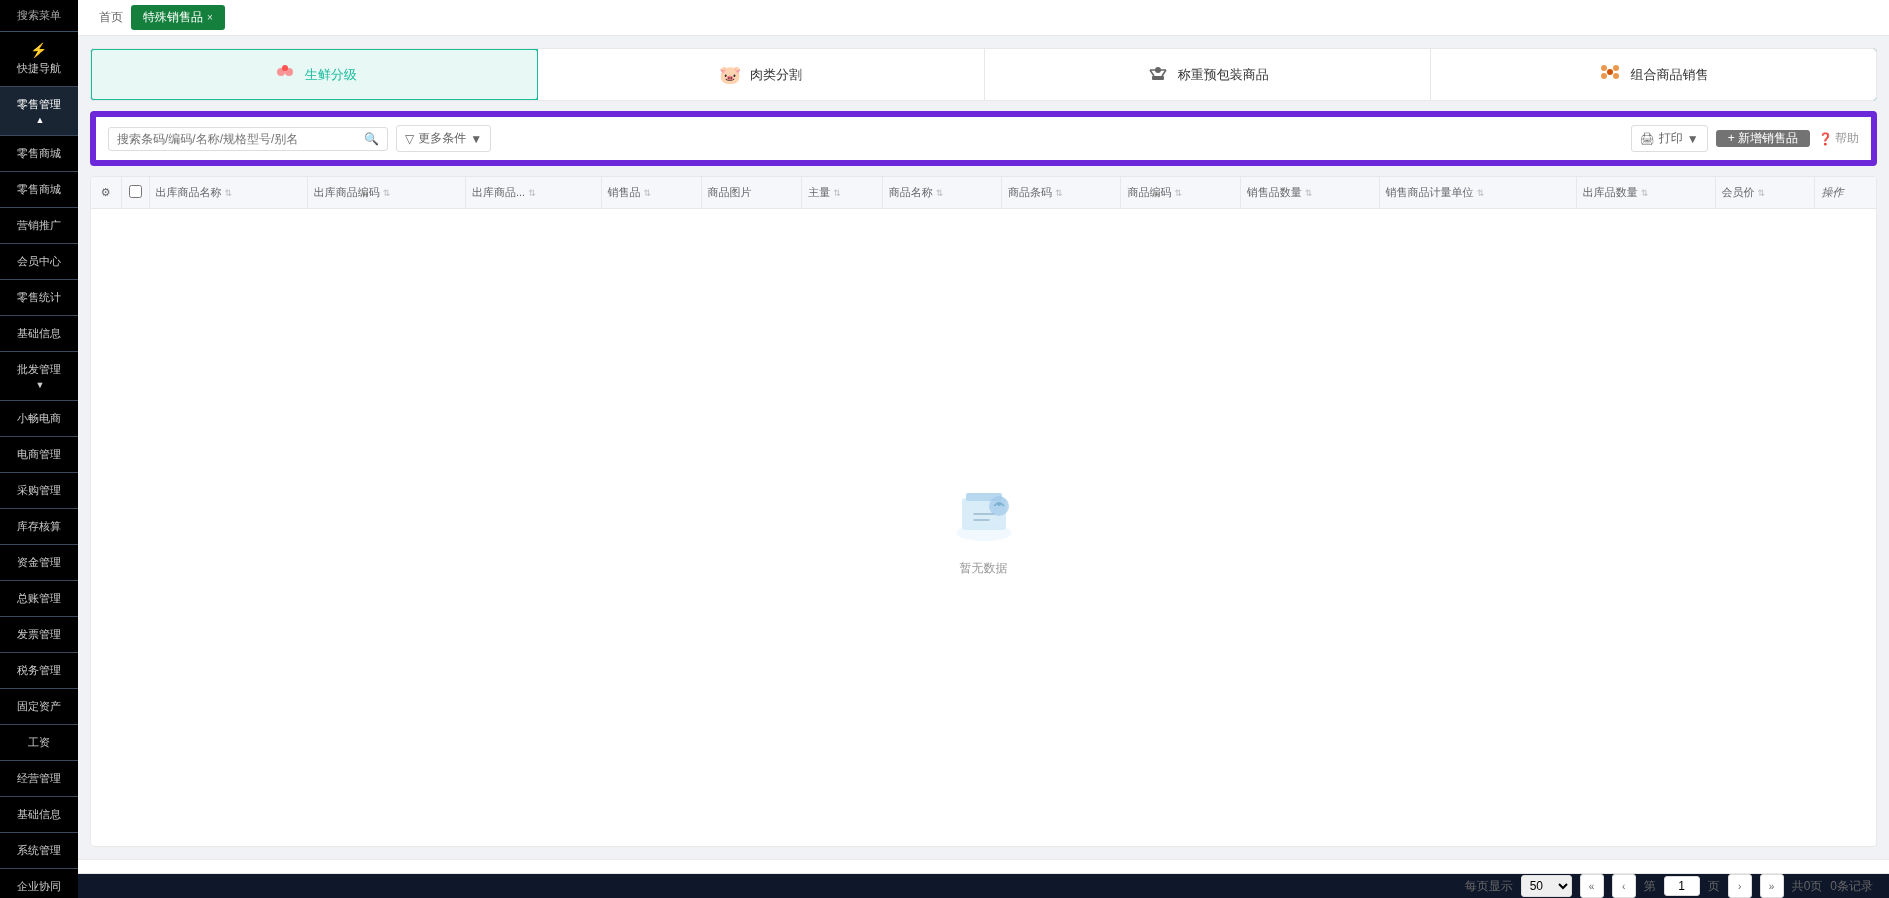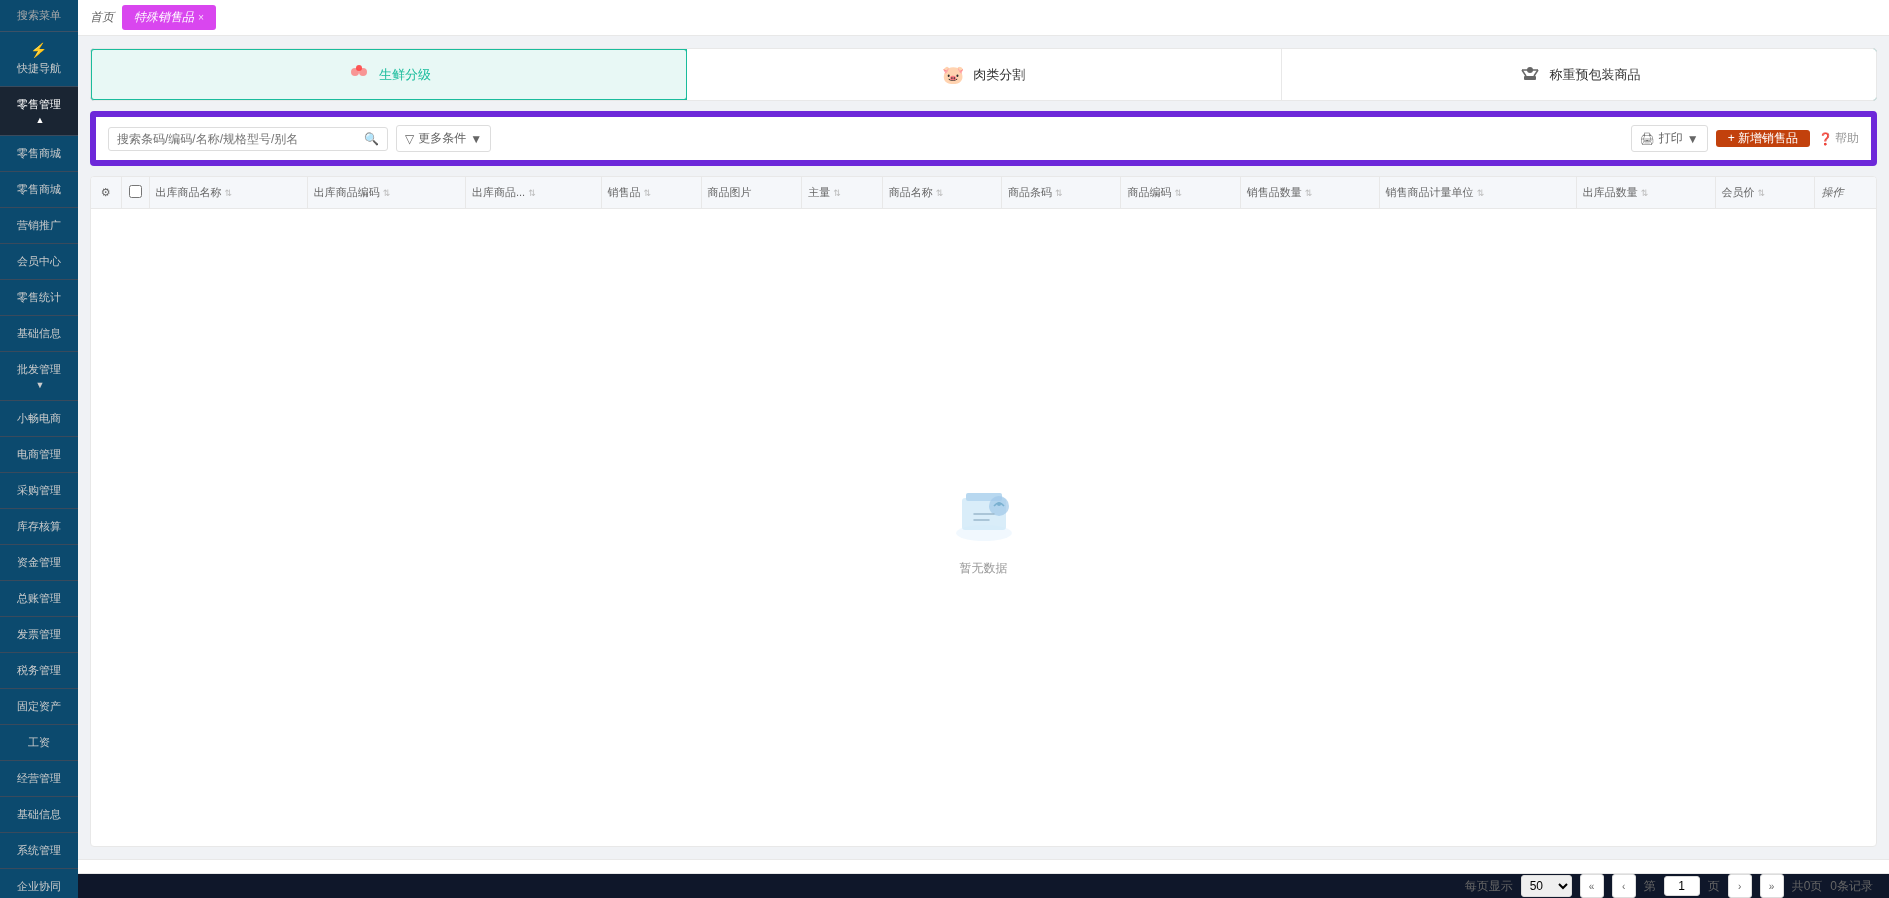--- a/index.html
+++ b/index.html
@@ -1,21 +1,21 @@
 <!DOCTYPE html>
 <html><head>
   <meta charset="utf-8">
   <style>
     * { margin: 0; padding: 0; box-sizing: border-box; }
     body { font-family: 'Microsoft YaHei', Arial, sans-serif; font-size: 12px; background: #f0f2f5; display: flex; height: 898px; overflow: hidden; }
 
     
     .sidebar {
       width: 78px;
-      background: #0c4a6e;
+      background: #000000;
       display: flex;
       flex-direction: column;
       color: #fff;
       flex-shrink: 0;
       overflow-y: auto;
       overflow-x: hidden;
     }
     .sidebar-logo {
       padding: 8px 4px;
       text-align: center;
@@ -48,35 +48,34 @@
       flex: 1;
       display: flex;
       flex-direction: column;
       overflow: hidden;
     }
 
     
     .topbar {
       background: #fff;
       border-bottom: 1px solid #e8e8e8;
-      padding: 0 12px;
+      padding: 0 21px;
       display: flex;
       align-items: center;
       height: 36px;
       gap: 8px;
       flex-shrink: 0;
-      font-style: italic;
     }
     .topbar-home {
       color: #666;
       font-size: 12px;
       cursor: pointer;
     }
     .topbar-tab {
-      background: #d946ef;
+      background: #15803d;
       color: #fff;
       padding: 4px 12px;
       border-radius: 3px;
       font-size: 12px;
       display: flex;
       align-items: center;
       gap: 4px;
       cursor: pointer;
     }
     .topbar-tab .close { font-size: 10px; opacity: 0.8; }
@@ -169,21 +168,21 @@
       gap: 4px;
       color: #666;
       cursor: pointer;
       font-size: 12px;
       padding: 4px 8px;
       border: 1px solid #ddd;
       border-radius: 3px;
       background: #fff;
     }
     .new-btn {
-      background: #c2410c;
+      background: #737373;
       color: #fff;
       border: none;
       padding: 0 12px;
       border-radius: 3px;
       cursor: pointer;
       font-size: 12px;
       display: flex;
       align-items: center;
       gap: 3px;
     }
@@ -412,20 +411,32 @@
         <span class="tab-icon">
           <svg width="24" height="20" viewBox="0 0 24 20">
             <circle cx="12" cy="8" r="3" fill="#666"></circle>
             <line x1="4" y1="8" x2="20" y2="8" stroke="#666" stroke-width="1.5"></line>
             <line x1="4" y1="8" x2="8" y2="14" stroke="#666" stroke-width="1.5"></line>
             <line x1="20" y1="8" x2="16" y2="14" stroke="#666" stroke-width="1.5"></line>
             <rect x="6" y="14" width="12" height="4" rx="1" fill="#666"></rect>
           </svg>
         </span>
         <span>称重预包装商品</span>
+      </div>
+      <div class="cat-tab">
+        <span class="tab-icon">
+          <svg width="24" height="20" viewBox="0 0 24 20">
+            <circle cx="6" cy="6" r="3" fill="#e67e22" opacity="0.8"></circle>
+            <circle cx="18" cy="6" r="3" fill="#e67e22" opacity="0.8"></circle>
+            <circle cx="6" cy="14" r="3" fill="#e67e22" opacity="0.8"></circle>
+            <circle cx="18" cy="14" r="3" fill="#e67e22" opacity="0.8"></circle>
+            <circle cx="12" cy="10" r="3" fill="#d35400"></circle>
+          </svg>
+        </span>
+        <span>组合商品销售</span>
       </div>
     </div>
 
     <div class="toolbar">
       <div class="toolbar-left">
         <div class="search-box">
           <input type="text" placeholder="搜索条码/编码/名称/规格型号/别名" style="">
           <span class="search-icon">🔍</span>
         </div>
         <button class="filter-btn">

